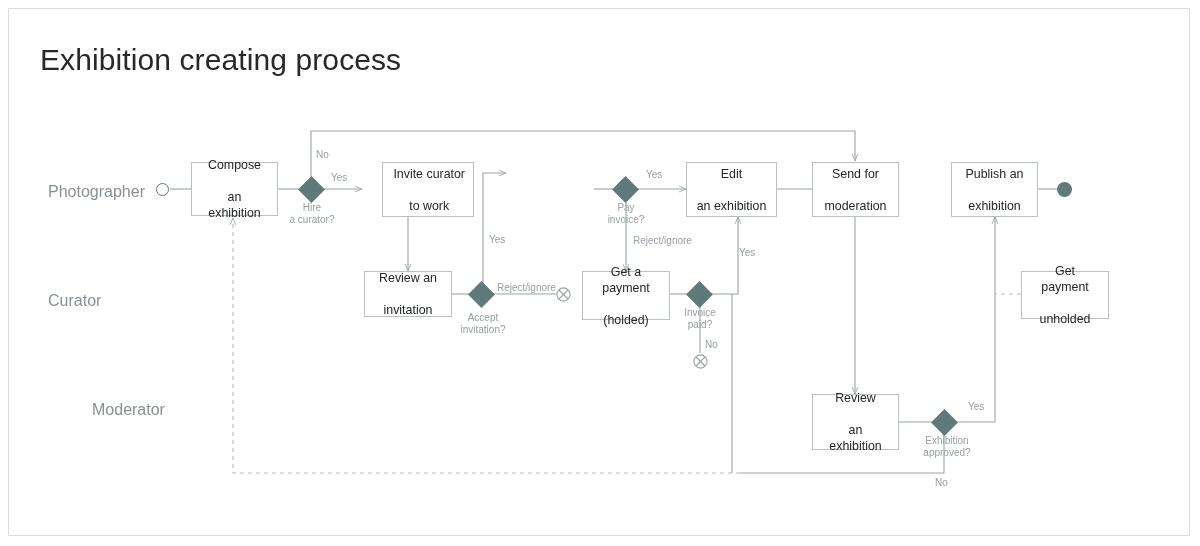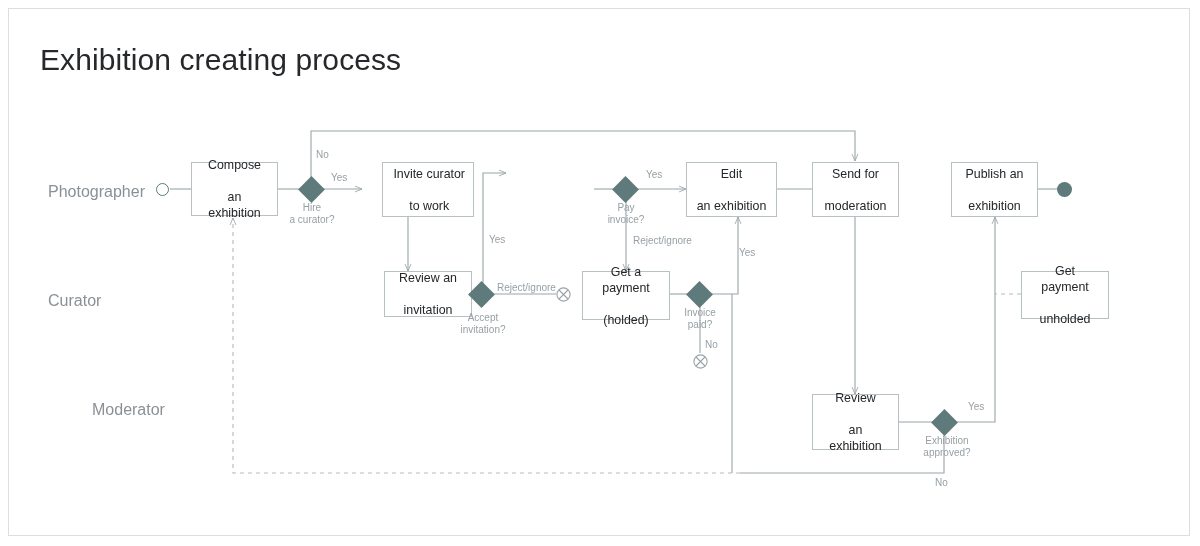--- a/index.html
+++ b/index.html
@@ -192,21 +192,21 @@
   <div class="node" style="left:812px;top:162px;width:87px;height:55px;">
     <span><span>Send for</span><br>
           <span>moderation</span></span>
   </div>
 
   <div class="node" style="left:951px;top:162px;width:87px;height:55px;">
     <span><span>Publish an</span><br>
           <span>exhibition</span></span>
   </div>
 
-  <div class="node" style="left:364px;top:271px;width:88px;height:46px;margin-left:20px;">
+  <div class="node" style="left:364px;top:271px;width:88px;height:46px;">
     <span><span>Review an</span><br>
           <span>invitation</span></span>
   </div>
 
   <div class="node" style="left:582px;top:271px;width:88px;height:49px;">
     <span><span>Get a payment</span><br>
           <span>(holded)</span></span>
   </div>
 
   <div class="node" style="left:1021px;top:271px;width:88px;height:48px;">

